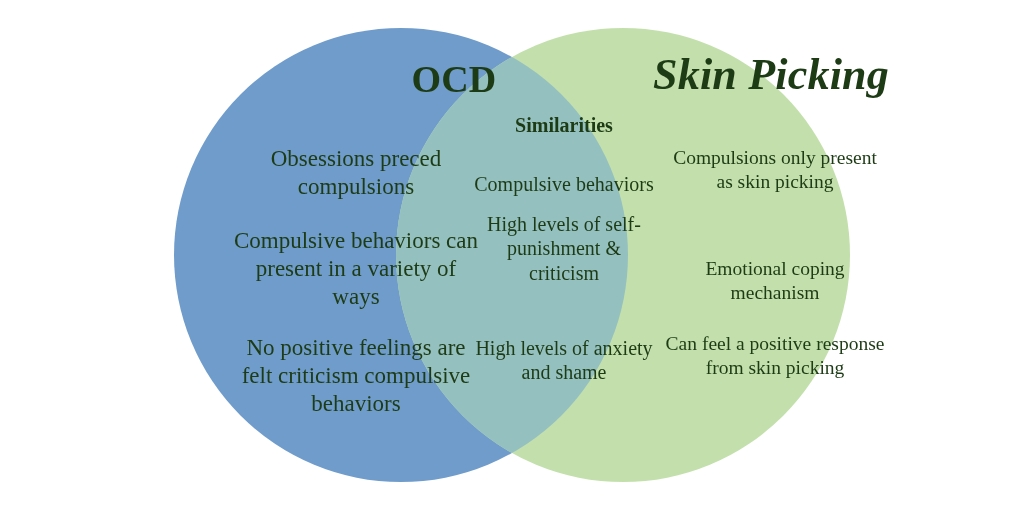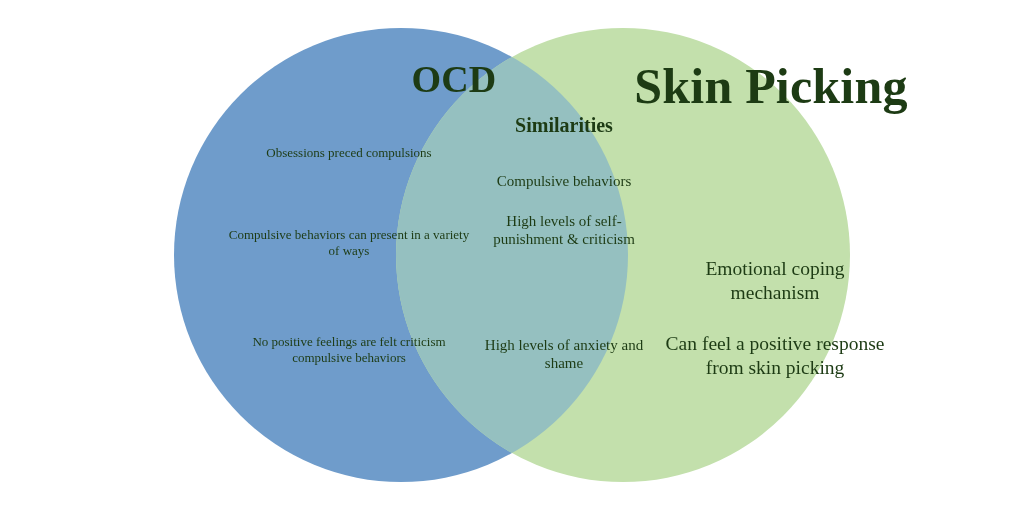--- a/index.html
+++ b/index.html
@@ -49,45 +49,46 @@
     letter-spacing: 0.2px;
   }
   #title-ocd {
     left: 238px;
     top: 56px;
     width: 340px;
     font-size: 38px;
   }
   #title-skin {
     left: 545px;
-    top: 56px;
+    top: 48px;
     width: 360px;
-    font-size: 50px;
+    font-size: 44px;
+    font-style: italic;
   }
   #heading-similarities {
     left: 432px;
     top: 113px;
     width: 172px;
     font-size: 20px;
     font-weight: bold;
   }
 
   
   .left-item {
-    font-size: 13px;
+    font-size: 23px;
     width: 244px;
-    left: 181px;
+    left: 188px;
   }
   #ocd-item-0 { top: 145px; }
   #ocd-item-1 { top: 227px; }
   #ocd-item-2 { top: 334px; }
 
   
   .center-item {
-    font-size: 15px;
+    font-size: 20px;
     width: 180px;
     left: 428px;
   }
   #sim-item-0 { top: 172px; }
   #sim-item-1 { top: 212px; }
   #sim-item-2 { top: 295px; }
   #sim-item-3 { top: 336px; }
 
   
   .right-item {
@@ -126,17 +127,18 @@
     <div class="txt left-item" id="ocd-item-2">No positive feelings are felt criticism compulsive behaviors</div>
 
     <div class="txt" id="heading-similarities">Similarities</div>
 
     <div class="txt center-item" id="sim-item-0">Compulsive behaviors</div>
     <div class="txt center-item" id="sim-item-1">High levels of self-punishment &amp; criticism</div>
     <div class="txt center-item" id="sim-item-3">High levels of anxiety and shame</div>
 
     <div class="txt title" id="title-skin">Skin Picking</div>
 
+    <div class="txt right-item" id="skin-item-0">Compulsions only present as skin picking</div>
     <div class="txt right-item" id="skin-item-1">Emotional coping mechanism</div>
     <div class="txt right-item" id="skin-item-2">Can feel a positive response from skin picking</div>
 
   </div>
 </div>
 
 </body></html>

